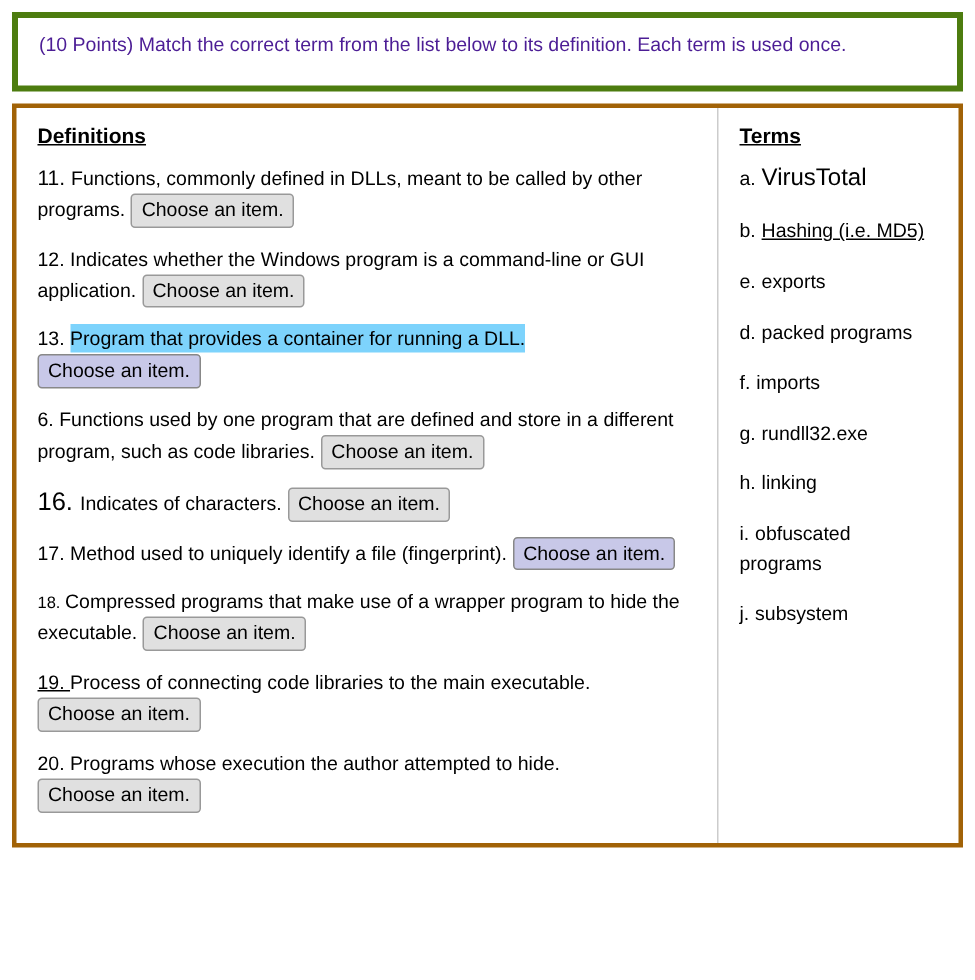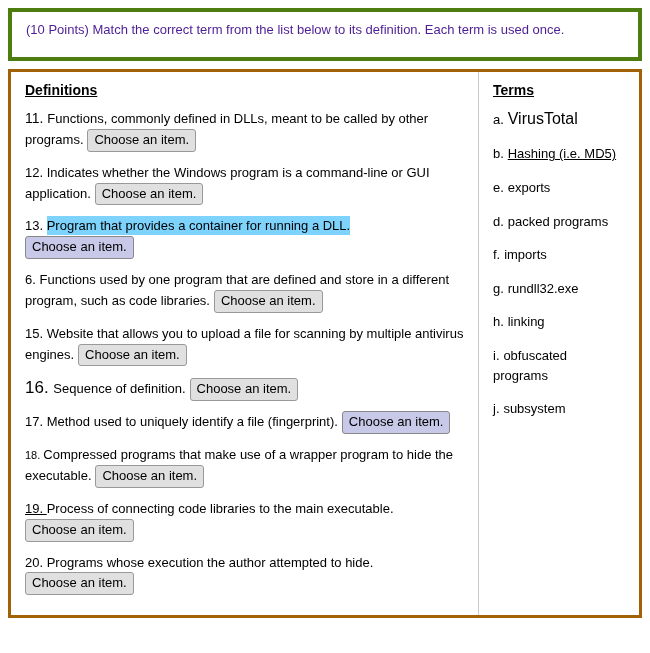--- a/index.html
+++ b/index.html
@@ -83,22 +83,21 @@
 
 <div class="main-container">
   <div class="definitions-col">
     <div class="col-title">Definitions</div>
 
     <div id="defs-container">
         <div class="def-item"><span style="font-size:14px;text-align:center;">11. </span><span style="font-size:13px;">Functions, commonly defined in DLLs, meant to be called by other programs.</span>  <span class="choose-btn">Choose an item.</span></div>
         <div class="def-item"><span style="font-size:13px;">12. </span><span style="font-size:13px;">Indicates whether the Windows program is a command-line or GUI application.</span>  <span class="choose-btn">Choose an item.</span></div>
         <div class="def-item"><span style="font-size:13px;">13. </span><span class="highlighted-def" style="font-size:13px;">Program that provides a container for running a DLL.</span><br><span class="choose-btn-highlight">Choose an item.</span></div>
         <div class="def-item"><span style="font-size:13px;">6. </span><span style="font-size:13px;">Functions used by one program that are defined and store in a different program, such as code libraries.</span>  <span class="choose-btn">Choose an item.</span></div>
-        <div class="def-item"><span style="font-size:13px;">15. </span><span style="font-size:13px;">Website that allows you to upload a file for scanning by multiple antivirus engines.</span>  <span class="choose-btn">Choose an item.</span></div>
-        <div class="def-item"><span style="font-size:17px;">16. </span><span style="font-size:13px;">Sequence of definition.</span>  <span class="choose-btn">Choose an item.</span></div>
+        <div class="def-item"><span style="font-size:17px;">16. </span><span style="font-size:13px;">Indicates of characters.</span>  <span class="choose-btn">Choose an item.</span></div>
         <div class="def-item"><span style="font-size:13px;">17. </span><span style="font-size:13px;margin-top:40px;">Method used to uniquely identify a file (fingerprint).</span>  <span class="choose-btn-highlight" style="display:inline-block;">Choose an item.</span></div>
         <div class="def-item"><span style="font-size:11px;">18. </span><span style="font-size:13px;">Compressed programs that make use of a wrapper program to hide the executable.</span>  <span class="choose-btn">Choose an item.</span></div>
         <div class="def-item"><span style="font-size:13px;text-decoration:underline;">19. </span><span style="font-size:13px;">Process of connecting code libraries to the main executable.</span>  <span class="choose-btn">Choose an item.</span></div>
         <div class="def-item"><span style="font-size:13px;">20. </span><span style="font-size:13px;">Programs whose execution the author attempted to hide.</span>  <span class="choose-btn">Choose an item.</span></div>
       </div>
   </div>
 
   <div class="terms-col">
     <div class="col-title">Terms</div>
     <ul class="terms-list" id="terms-container">

